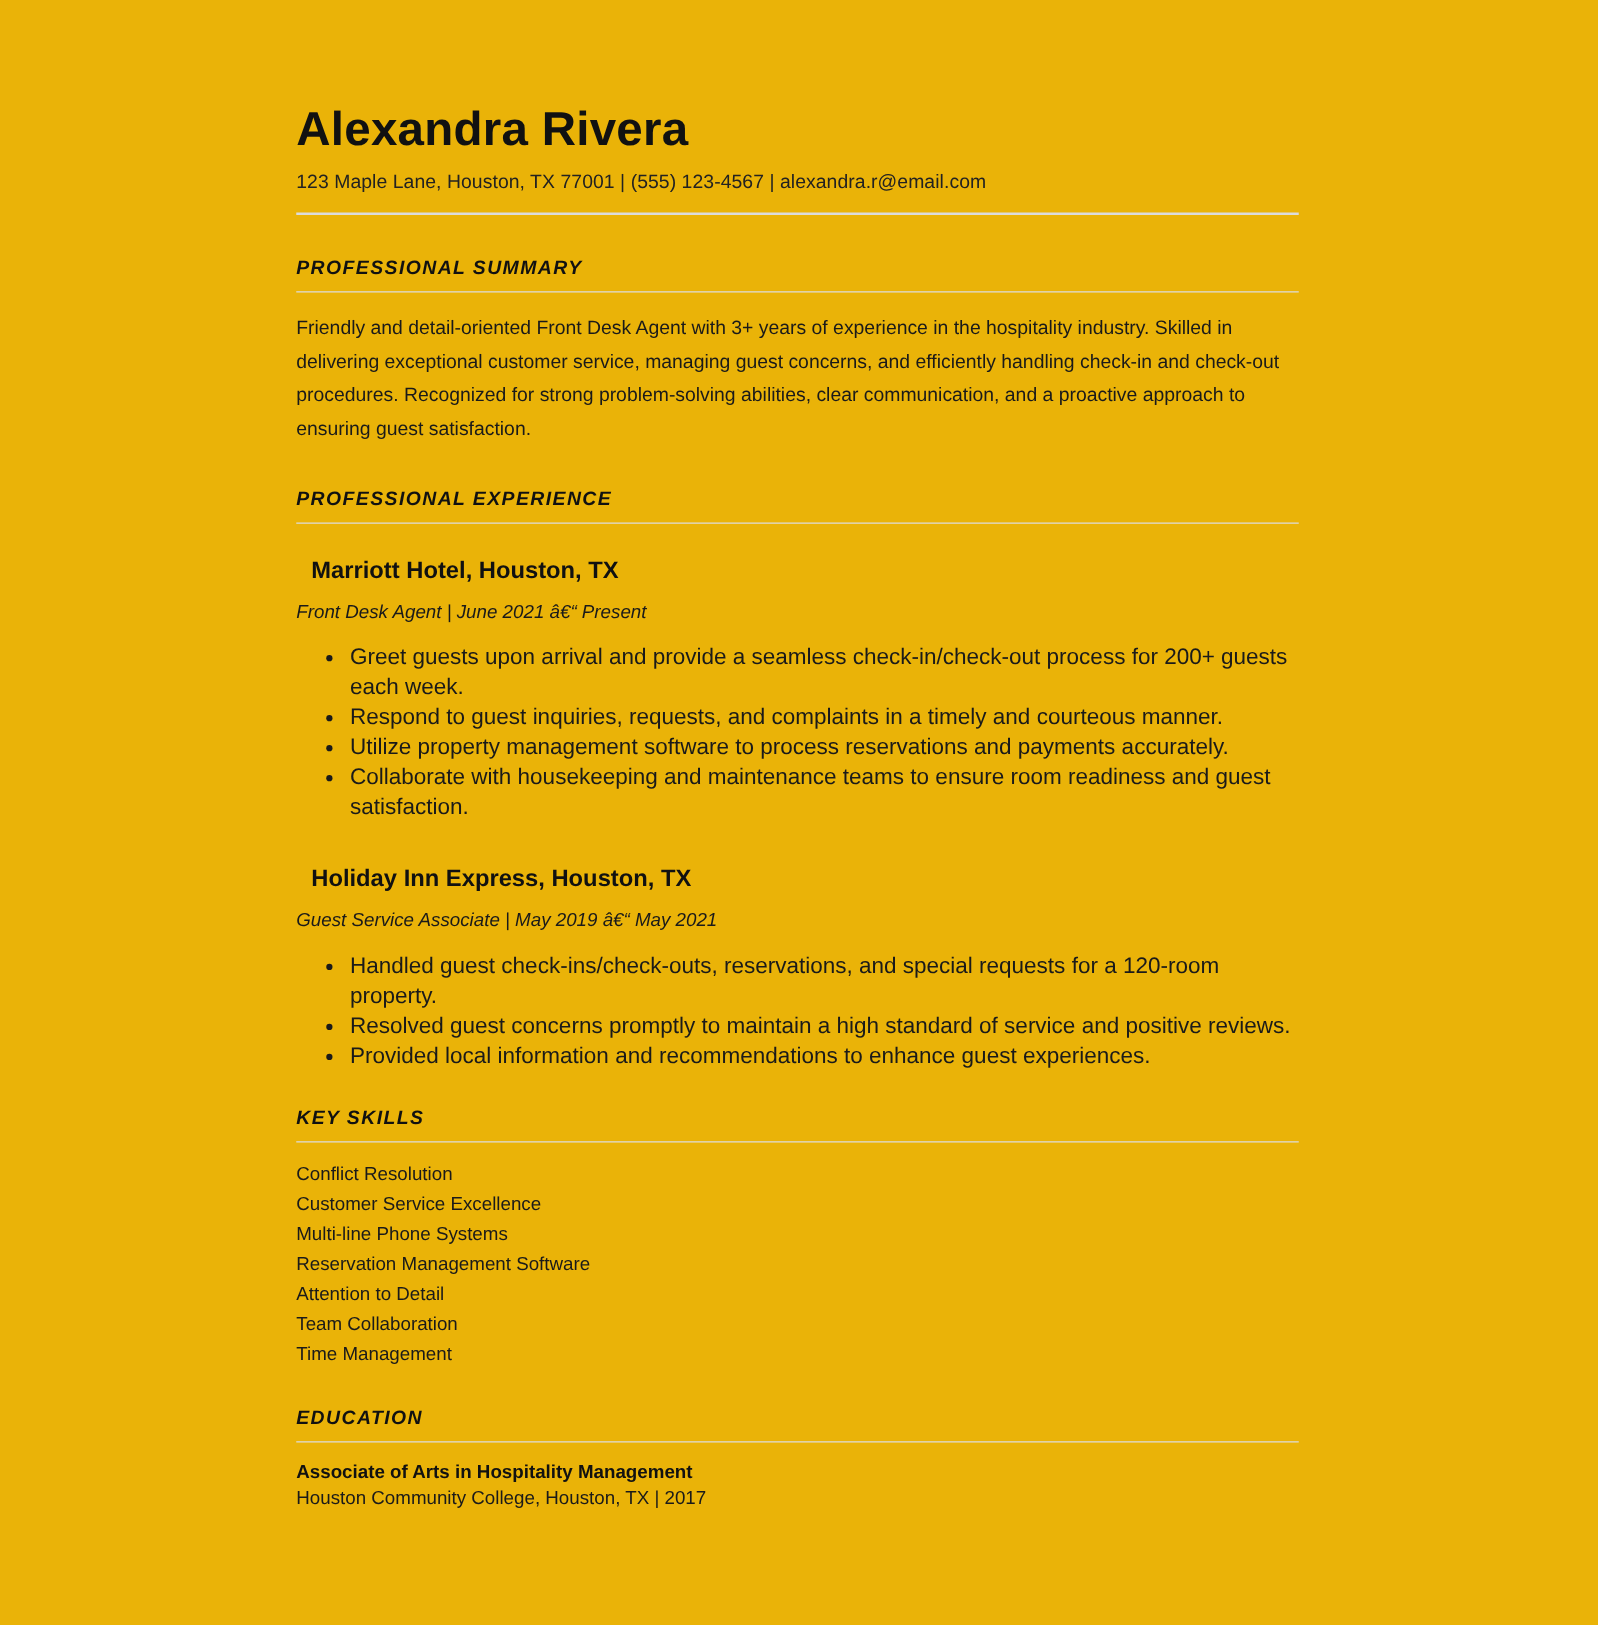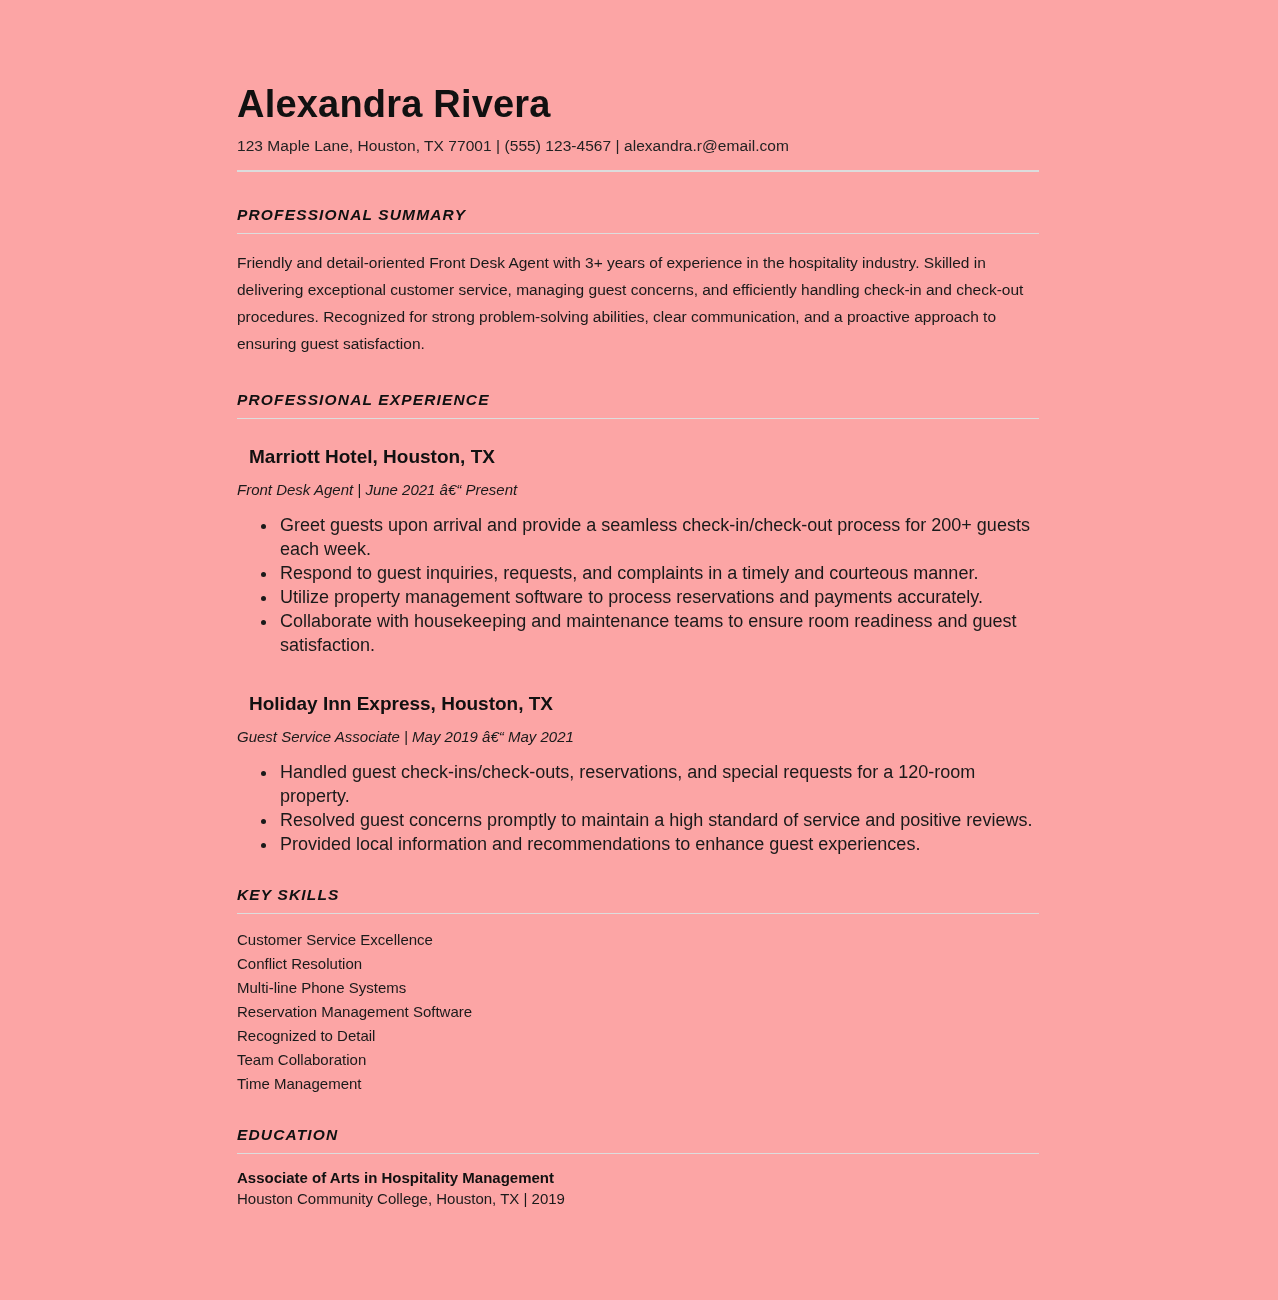--- a/index.html
+++ b/index.html
@@ -12,21 +12,21 @@
     width: 1278px;
     height: 1300px;
     font-family: "Liberation Sans", sans-serif;
     color: #1a1a1a;
     -webkit-font-smoothing: antialiased;
   }
   .page {
     width: 1278px;
     height: 1300px;
     position: relative;
-    background: #fca5a5;
+    background: #eab308;
     box-sizing: border-box;
   }
   .content {
     position: absolute;
     left: 237px;
     top: 0;
     width: 802px;
   }
 
   
@@ -191,33 +191,33 @@
           <li>Resolved guest concerns promptly to maintain a high standard of service and positive reviews.</li>
           <li>Provided local information and recommendations to enhance guest experiences.</li>
         </ul>
       </div>
     </div>
 
     <div class="section tight">
       <h2 class="section-title">KEY SKILLS</h2>
       <hr class="section-rule">
       <ul class="skills">
+        <li>Conflict Resolution</li>
         <li>Customer Service Excellence</li>
-        <li>Conflict Resolution</li>
         <li>Multi-line Phone Systems</li>
         <li>Reservation Management Software</li>
-        <li>Recognized to Detail</li>
+        <li>Attention to Detail</li>
         <li>Team Collaboration</li>
         <li>Time Management</li>
       </ul>
     </div>
 
     <div class="section tight">
       <h2 class="section-title">EDUCATION</h2>
       <hr class="section-rule">
       <div class="edu">
         <p class="edu-degree">Associate of Arts in Hospitality Management</p>
-        <p class="edu-school">Houston Community College, Houston, TX  |  2019</p>
+        <p class="edu-school">Houston Community College, Houston, TX  |  2017</p>
       </div>
     </div>
 
   </div>
 </div>
 
 </body></html>

